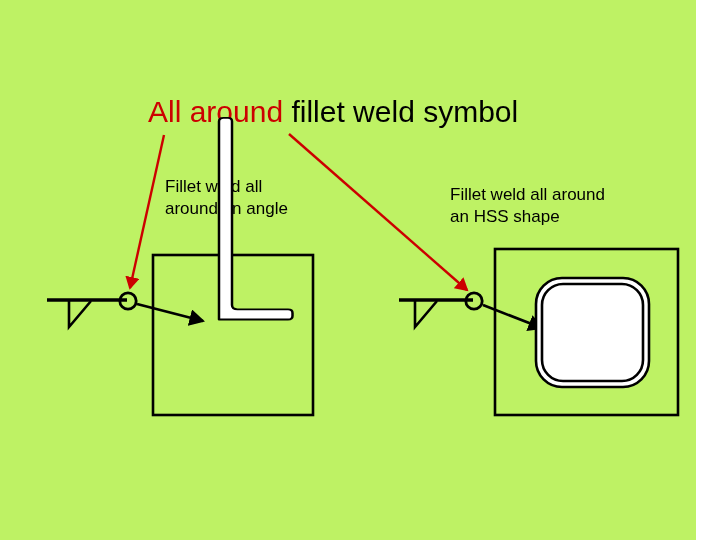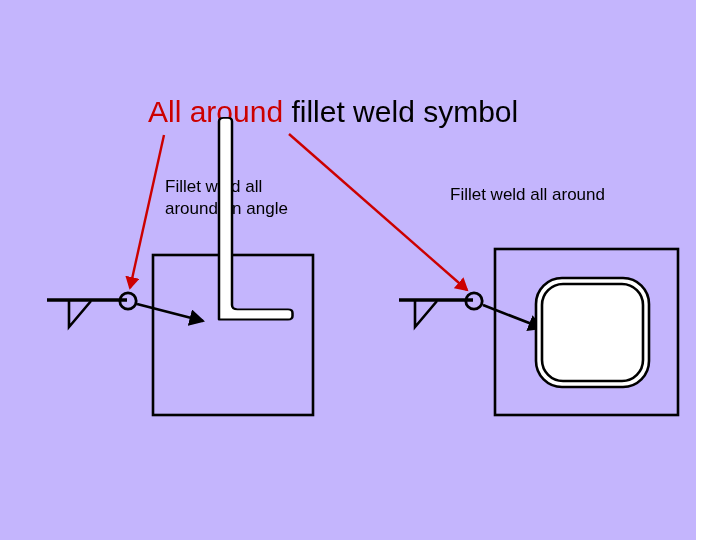--- a/index.html
+++ b/index.html
@@ -9,21 +9,21 @@
     background: #ffffff;
   }
   body {
     font-family: "Liberation Sans", sans-serif;
     -webkit-font-smoothing: antialiased;
   }
   #slide {
     position: relative;
     width: 696px;
     height: 540px;
-    background: #c4b5fd;
+    background: #bef264;
     overflow: hidden;
   }
   #vector-layer {
     position: absolute;
     left: 0;
     top: 0;
     width: 720px;
     height: 540px;
   }
   .txt {
@@ -56,21 +56,21 @@
 </style>
 </head>
 <body>
 
 <div id="slide">
 
   <div class="txt" id="slide-title"><span class="accent">All around</span><span> fillet weld symbol</span></div>
 
   <div class="txt" id="label-left"><span>Fillet weld all</span><br><span>around an angle</span></div>
 
-  <div class="txt" id="label-right"><span>Fillet weld all around</span><br></div>
+  <div class="txt" id="label-right"><span>Fillet weld all around</span><br><span>an HSS shape</span></div>
 
   <svg id="vector-layer" viewBox="0 0 720 540" xmlns="http://www.w3.org/2000/svg">
 
     <defs>
       <marker id="redhead" markerWidth="6" markerHeight="6" refX="4.6" refY="3" orient="auto" markerUnits="strokeWidth">
         <path d="M0,0 L5.4,3 L0,6 z" fill="#cc0000"></path>
       </marker>
       <marker id="blackhead" markerWidth="6.5" markerHeight="6.5" refX="5.2" refY="3.25" orient="auto" markerUnits="strokeWidth">
         <path d="M0,0 L6,3.25 L0,6.5 z" fill="#000000"></path>
       </marker>

